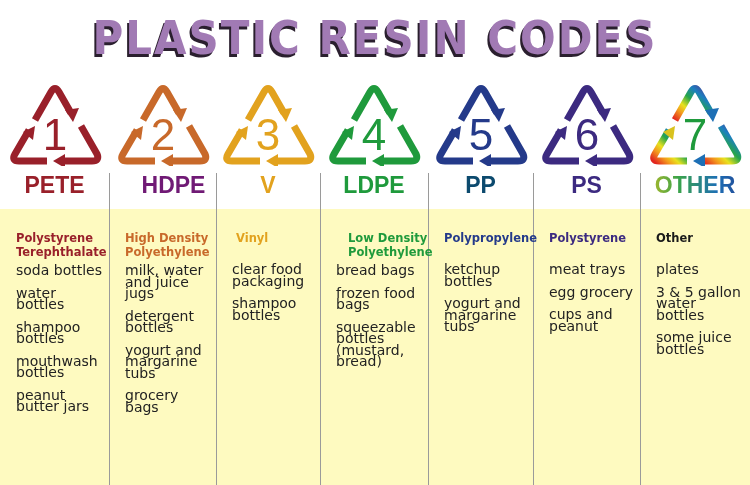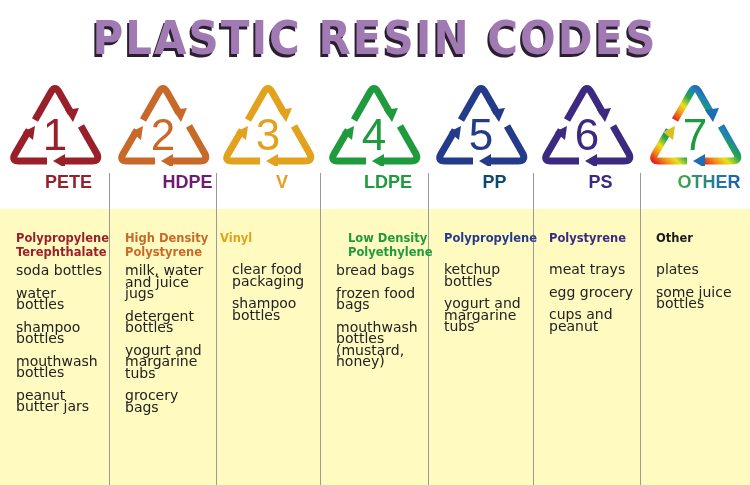--- a/index.html
+++ b/index.html
@@ -8,21 +8,21 @@
     position:absolute; left:0; top:14px; width:750px; text-align:center;
     font-family:"DejaVu Sans", sans-serif; font-weight:bold; font-size:42px;
     letter-spacing:2px; color:#a17ab4;
     text-shadow:-2px 2px 0 #2a1f2e;
     transform:scaleY(1.1);
   }
   .yellow { position:absolute; left:0; top:209px; width:750px; height:276px; background:#fefac0; }
   .col { position:absolute; top:0; height:485px; }
   .divider { position:absolute; top:173px; width:1px; height:312px; background:#9a9a9a; }
   .symbol { position:absolute; top:80px; width:96px; height:86px; }
-  .abbr { position:absolute; top:172px; font-family:"Liberation Sans", sans-serif; font-weight:bold; font-size:18px; text-align:center;padding-left:14px; }
+  .abbr { position:absolute; top:172px; font-family:"Liberation Sans", sans-serif; font-weight:bold; font-size:23px; text-align:center; }
   .full { position:absolute; top:231px; font-family:"DejaVu Sans", sans-serif; font-size:11.5px; line-height:14px; font-weight:bold; }
   .items { position:absolute; font-family:"DejaVu Sans", sans-serif; font-size:14px; line-height:11.5px; color:#222; }
   .item { margin-bottom:11px; }
 </style>
 </head>
 <body>
 
 <div class="title">PLASTIC RESIN CODES</div>
 <div class="yellow"></div>
 
@@ -43,21 +43,21 @@
        <path d="M40 81 L12 81 Q4 81 8 74 L22 50"></path>
      </g>
      <g fill="#99202a">
        <polygon points="58,30 72,28 66,42"></polygon>
        <polygon points="58,74 58,88 46,81"></polygon>
        <polygon points="16,52 28,46 26,60" fill="#99202a"></polygon>
      </g>
      <text x="48" y="70" text-anchor="middle" font-family="Liberation Sans, sans-serif" font-size="44" fill="#99202a">1</text>
    </svg>
    <div class="abbr" style="left:0;width:109px;color:#99202a">PETE</div>
-   <div class="full" style="left:16px;width:87px;color:#99202a">Polypropylene Terephthalate</div>
+   <div class="full" style="left:16px;width:87px;color:#99202a">Polystyrene Terephthalate</div>
    <div class="items" style="left:16px;width:87px;top:265px">
         <div class="item">soda bottles</div>
         <div class="item">water bottles</div>
         <div class="item">shampoo bottles</div>
         <div class="item">mouthwash bottles</div>
         <div class="item">peanut butter jars</div>
       </div>
     </div>
     <div class="col" style="left: 109px; width: 107px;">
    <svg class="symbol" style="left:5.5px" viewBox="0 0 96 86">
@@ -67,21 +67,21 @@
        <path d="M40 81 L12 81 Q4 81 8 74 L22 50"></path>
      </g>
      <g fill="#c8692a">
        <polygon points="58,30 72,28 66,42"></polygon>
        <polygon points="58,74 58,88 46,81"></polygon>
        <polygon points="16,52 28,46 26,60" fill="#c8692a"></polygon>
      </g>
      <text x="48" y="70" text-anchor="middle" font-family="Liberation Sans, sans-serif" font-size="44" fill="#c8692a">2</text>
    </svg>
    <div class="abbr" style="left:11px;width:107px;color:#701a75">HDPE</div>
-   <div class="full" style="left:16px;width:85px;color:#c8692a">High Density Polystyrene</div>
+   <div class="full" style="left:16px;width:85px;color:#c8692a">High Density Polyethylene</div>
    <div class="items" style="left:16px;width:85px;top:265px">
         <div class="item">milk, water and juice jugs</div>
         <div class="item">detergent bottles</div>
         <div class="item">yogurt and margarine tubs</div>
         <div class="item">grocery bags</div>
       </div>
     </div>
     <div class="col" style="left: 216px; width: 104px;">
    <svg class="symbol" style="left:4px" viewBox="0 0 96 86">
      <g fill="none" stroke="#e2a21e" stroke-width="7" stroke-linejoin="round" stroke-linecap="butt">
@@ -90,21 +90,21 @@
        <path d="M40 81 L12 81 Q4 81 8 74 L22 50"></path>
      </g>
      <g fill="#e2a21e">
        <polygon points="58,30 72,28 66,42"></polygon>
        <polygon points="58,74 58,88 46,81"></polygon>
        <polygon points="16,52 28,46 26,60" fill="#e2a21e"></polygon>
      </g>
      <text x="48" y="70" text-anchor="middle" font-family="Liberation Sans, sans-serif" font-size="44" fill="#e2a21e">3</text>
    </svg>
    <div class="abbr" style="left:0;width:104px;color:#e2a21e">V</div>
-   <div class="full" style="left:4px;width:82px;color:#e2a21e">Vinyl</div>
+   <div class="full" style="left:20px;width:82px;color:#e2a21e">Vinyl</div>
    <div class="items" style="left:16px;width:82px;top:264px">
         <div class="item">clear food packaging</div>
         <div class="item">shampoo bottles</div>
       </div>
     </div>
     <div class="col" style="left: 320px; width: 108px;">
    <svg class="symbol" style="left:6px" viewBox="0 0 96 86">
      <g fill="none" stroke="#1f9a3c" stroke-width="7" stroke-linejoin="round" stroke-linecap="butt">
        <path d="M28 40 L44 12 Q48 5 52 12 L64 33"></path>
        <path d="M74 46 L90 74 Q93 81 85 81 L55 81"></path>
@@ -115,21 +115,21 @@
        <polygon points="58,74 58,88 46,81"></polygon>
        <polygon points="16,52 28,46 26,60" fill="#1f9a3c"></polygon>
      </g>
      <text x="48" y="70" text-anchor="middle" font-family="Liberation Sans, sans-serif" font-size="44" fill="#1f9a3c">4</text>
    </svg>
    <div class="abbr" style="left:0;width:108px;color:#1f9a3c">LDPE</div>
    <div class="full" style="left:28px;width:86px;color:#1f9a3c">Low Density Polyethylene</div>
    <div class="items" style="left:16px;width:86px;top:265px">
         <div class="item">bread bags</div>
         <div class="item">frozen food bags</div>
-        <div class="item">mouthwash bottles (mustard, honey)</div>
+        <div class="item">squeezable bottles (mustard, bread)</div>
       </div>
     </div>
     <div class="col" style="left: 428px; width: 105px;">
    <svg class="symbol" style="left:4.5px" viewBox="0 0 96 86">
      <g fill="none" stroke="#243a8a" stroke-width="7" stroke-linejoin="round" stroke-linecap="butt">
        <path d="M28 40 L44 12 Q48 5 52 12 L64 33"></path>
        <path d="M74 46 L90 74 Q93 81 85 81 L55 81"></path>
        <path d="M40 81 L12 81 Q4 81 8 74 L22 50"></path>
      </g>
      <g fill="#243a8a">
@@ -179,20 +179,21 @@
        <polygon points="58,30 72,28 66,42"></polygon>
        <polygon points="58,74 58,88 46,81"></polygon>
        <polygon points="16,52 28,46 26,60" fill="#d9c21e"></polygon>
      </g>
      <text x="48" y="70" text-anchor="middle" font-family="Liberation Sans, sans-serif" font-size="44" fill="#1f9a3c">7</text>
    </svg>
    <div class="abbr" style="left:0;width:110px;background:linear-gradient(90deg,#d9c21e,#3aa34a 35%,#1d6fb5 70%,#243a8a);-webkit-background-clip:text;background-clip:text;color:transparent;">OTHER</div>
    <div class="full" style="left:16px;width:88px;color:#1a1a1a">Other</div>
    <div class="items" style="left:16px;width:88px;top:264px">
         <div class="item">plates</div>
+        <div class="item">3 &amp; 5 gallon water bottles</div>
         <div class="item">some juice bottles</div>
       </div>
     </div>
   </div>
 
 <svg width="0" height="0" style="position:absolute">
   <defs>
     <linearGradient id="rainbow" x1="0" y1="1" x2="1" y2="0">
       <stop offset="0" stop-color="#e2261f"></stop>
       <stop offset="0.2" stop-color="#f39a1d"></stop>

